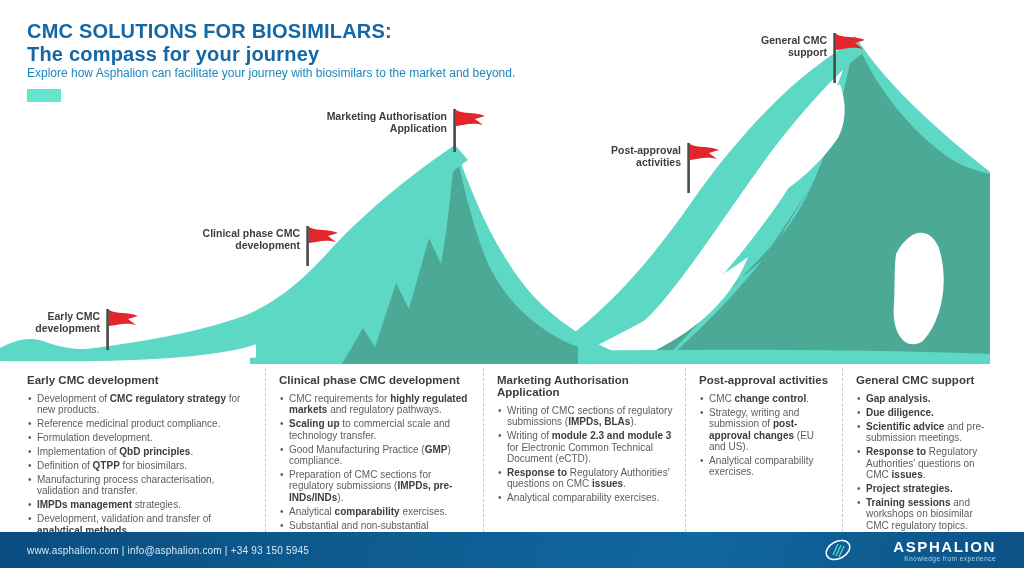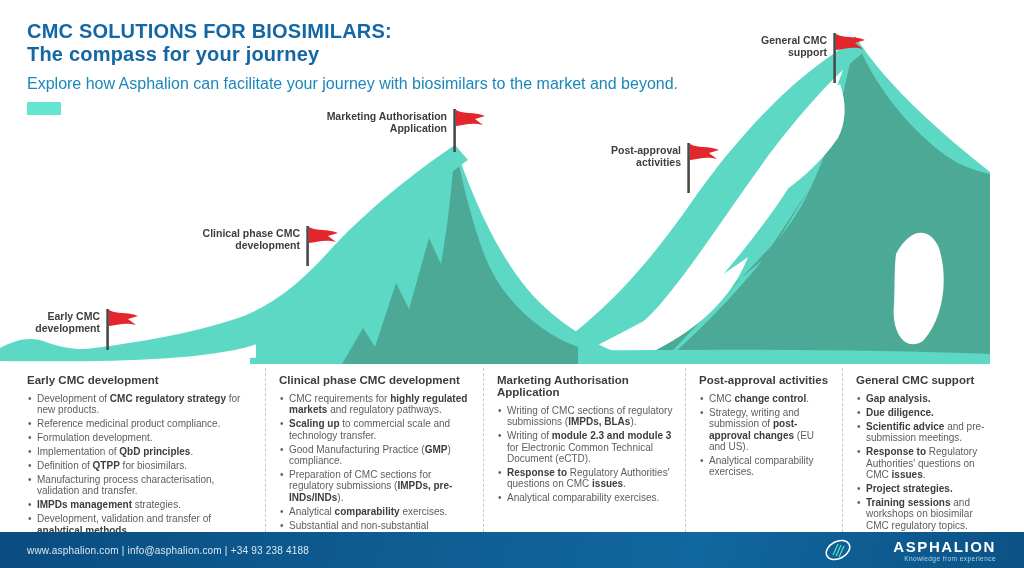--- a/index.html
+++ b/index.html
@@ -8,21 +8,21 @@
 
   
   .hero{position:absolute;top:0;left:0;width:1024px;height:332px;}
   .hero svg.mountains{position:absolute;top:0;left:0;}
   .mt-light{fill:var(--teal-light);}
   .mt-dark{fill:var(--teal-dark);}
   .mt-snow{fill:#ffffff;}
 
   .header-block{position:absolute;top:20px;left:27px;z-index:6;}
   .title{font-size:20px;font-weight:bold;color:var(--title-blue);line-height:23px;letter-spacing:.2px;}
-  .subtitle{margin-top:9px;font-size:16px;color:var(--subtitle-blue);}
+  .subtitle{font-size:12px;color:var(--subtitle-blue);}
   .swatch{margin-top:9px;width:34px;height:13px;background:var(--swatch-teal);}
 
   .milestone{position:absolute;display:flex;align-items:flex-start;z-index:5;}
   .ms-label{text-align:right;font-weight:bold;font-size:10.5px;line-height:12px;
             color:var(--text-dark);margin-right:6px;margin-top:1px;}
   .ms-flag{flex:0 0 auto;display:block;}
 
   
   .columns{position:absolute;top:368px;left:27px;width:970px;height:164px;display:flex;overflow:hidden;}
   .col{box-sizing:border-box;padding:6px 10px 0 0;}
@@ -171,21 +171,21 @@
           <li><b>Due diligence.</b></li>
           <li><b>Scientific advice</b> and pre-submission meetings.</li>
           <li><b>Response to</b> Regulatory Authorities' questions on CMC <b>issues</b>.</li>
           <li><b>Project strategies.</b></li>
           <li><b>Training sessions</b> and workshops on biosimilar CMC regulatory topics.</li>
         </ul>
       </section>
     </div>
 
   <div class="footer">
-    <div class="contact">www.asphalion.com | info@asphalion.com | +34 93 238 4188</div>
+    <div class="contact">www.asphalion.com | info@asphalion.com | +34 93 150 5945</div>
     <div class="logo">
       <svg class="logo-icon" width="28" height="28" viewBox="0 0 28 28">
         <ellipse cx="14" cy="14" rx="12.5" ry="8.5" fill="none" stroke="#ffffff" stroke-width="1.5" transform="rotate(-28 14 14)"></ellipse>
         <path d="M9,19 L14,8 M12,20 L17,9 M15,21 L20,10" stroke="#5CD8C4" stroke-width="1.3" fill="none"></path>
       </svg>
       <div>
         <div class="logo-text">ASPHALION</div>
         <div class="logo-tagline">Knowledge from experience</div>
       </div>
     </div>

